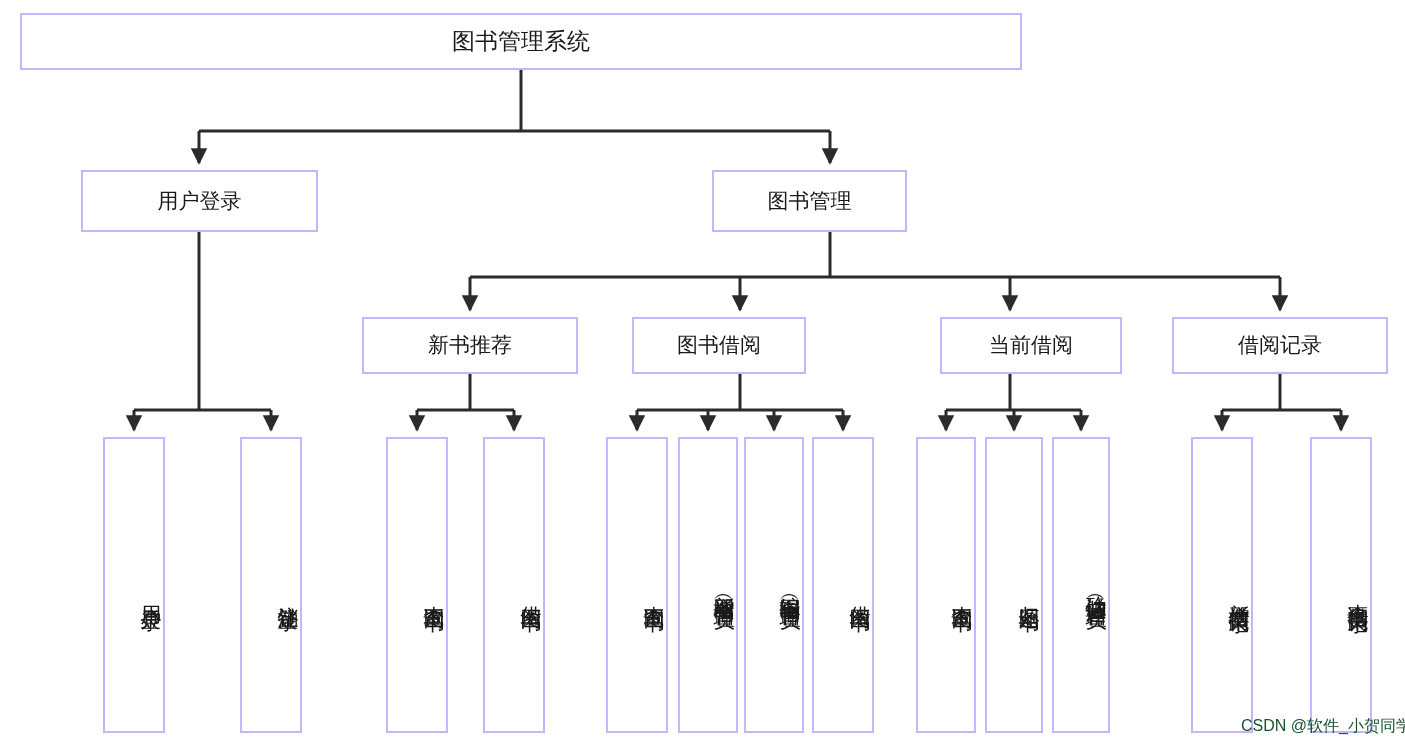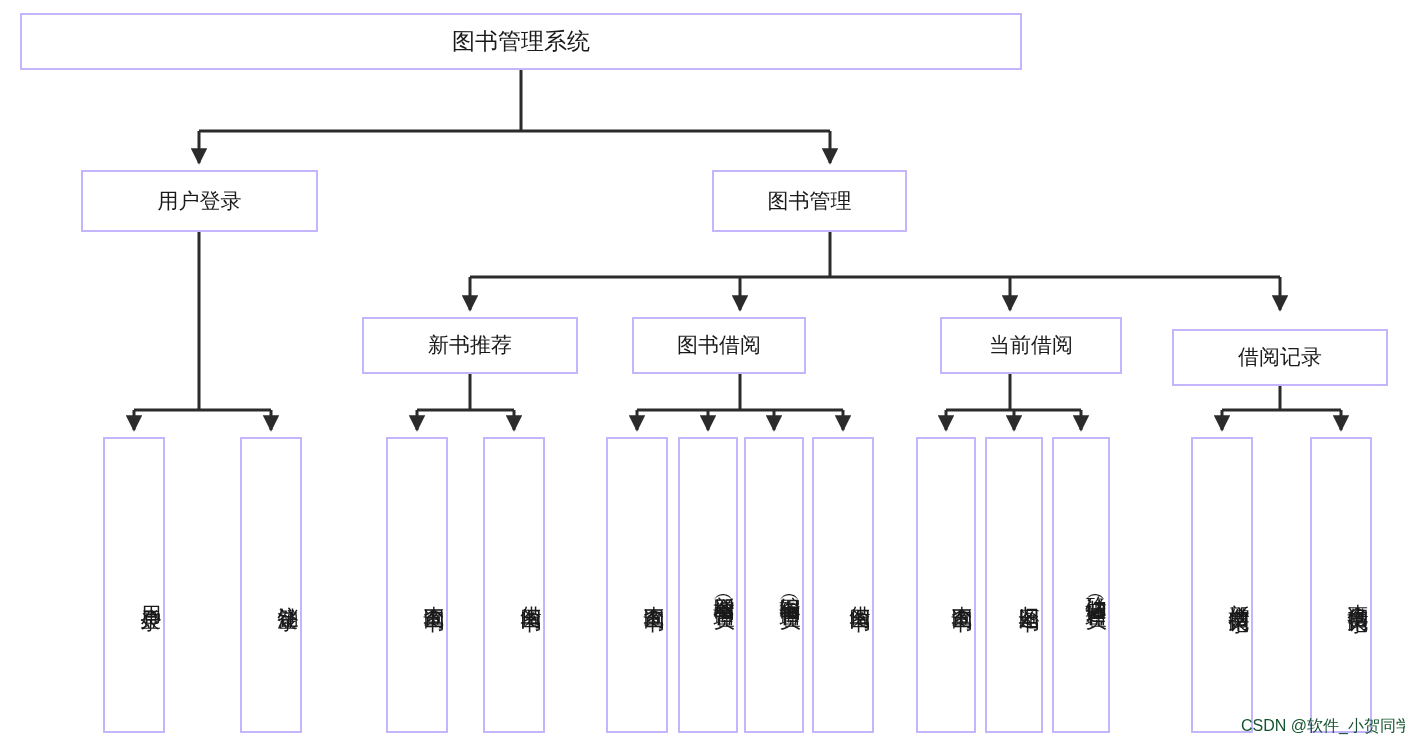--- a/index.html
+++ b/index.html
@@ -123,21 +123,21 @@
   </svg>
 
   <div class="node root" style="left: 20px; top: 13px; width: 1002px; height: 57px;">图书管理系统</div>
 
   <div class="node lvl1" style="left: 81px; top: 170px; width: 237px; height: 62px;">用户登录</div>
   <div class="node lvl1" style="left: 712px; top: 170px; width: 195px; height: 62px;">图书管理</div>
 
   <div class="node lvl2" style="left: 362px; top: 317px; width: 216px; height: 57px;">新书推荐</div>
   <div class="node lvl2" style="left: 632px; top: 317px; width: 174px; height: 57px;">图书借阅</div>
   <div class="node lvl2" style="left: 940px; top: 317px; width: 182px; height: 57px;">当前借阅</div>
-  <div class="node lvl2" style="left: 1172px; top: 329px; width: 216px; height: 57px;">借阅记录</div>
+  <div class="node lvl2" style="left: 1172px; top: 317px; width: 216px; height: 57px;">借阅记录</div>
 
   <div class="node leaf" style="left: 103px; top: 437px; width: 62px; height: 296px;">用户登录</div>
   <div class="node leaf" style="left: 240px; top: 437px; width: 62px; height: 296px;">注销登录</div>
   <div class="node leaf" style="left: 386px; top: 437px; width: 62px; height: 296px;">查询图书</div>
   <div class="node leaf" style="left: 483px; top: 437px; width: 62px; height: 296px;">借阅图书</div>
   <div class="node leaf" style="left: 606px; top: 437px; width: 62px; height: 296px;">查询图书</div>
   <div class="node leaf tall-text" style="left: 678px; top: 437px; width: 60px; height: 296px;">新增图书（管理员）</div>
   <div class="node leaf tall-text" style="left: 744px; top: 437px; width: 60px; height: 296px;">编辑图书（管理员）</div>
   <div class="node leaf" style="left: 812px; top: 437px; width: 62px; height: 296px;">借阅图书</div>
   <div class="node leaf" style="left: 916px; top: 437px; width: 60px; height: 296px;">查询图书</div>

